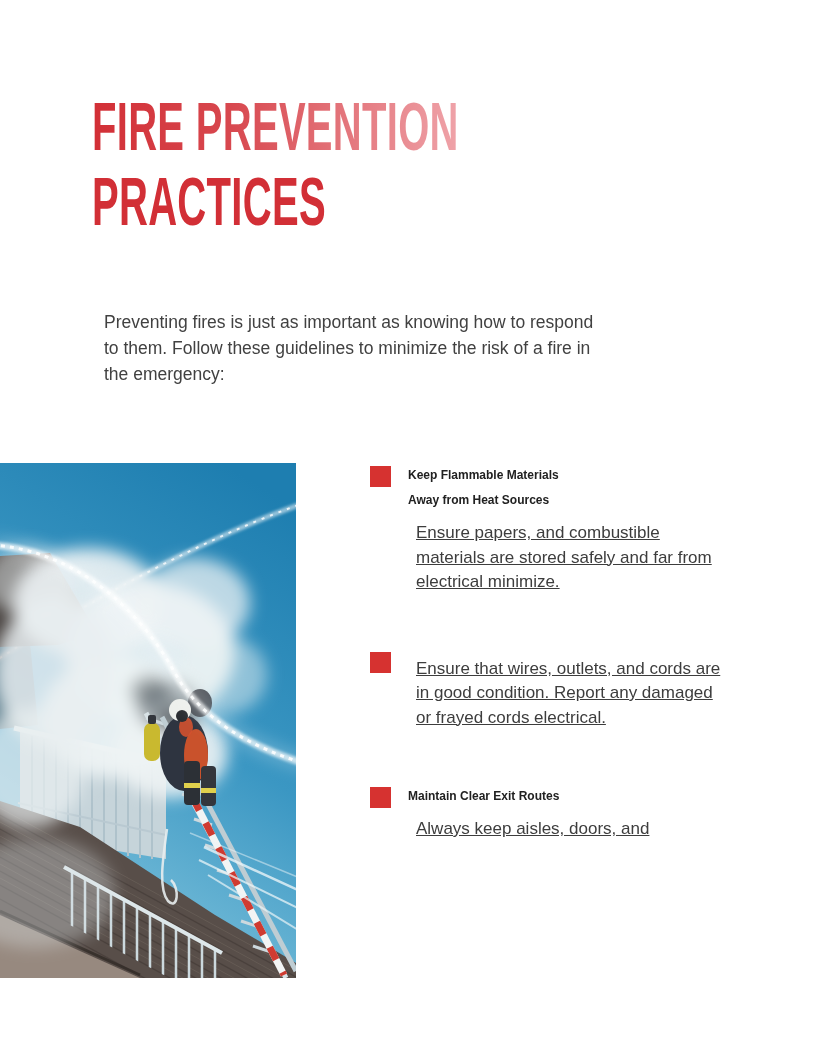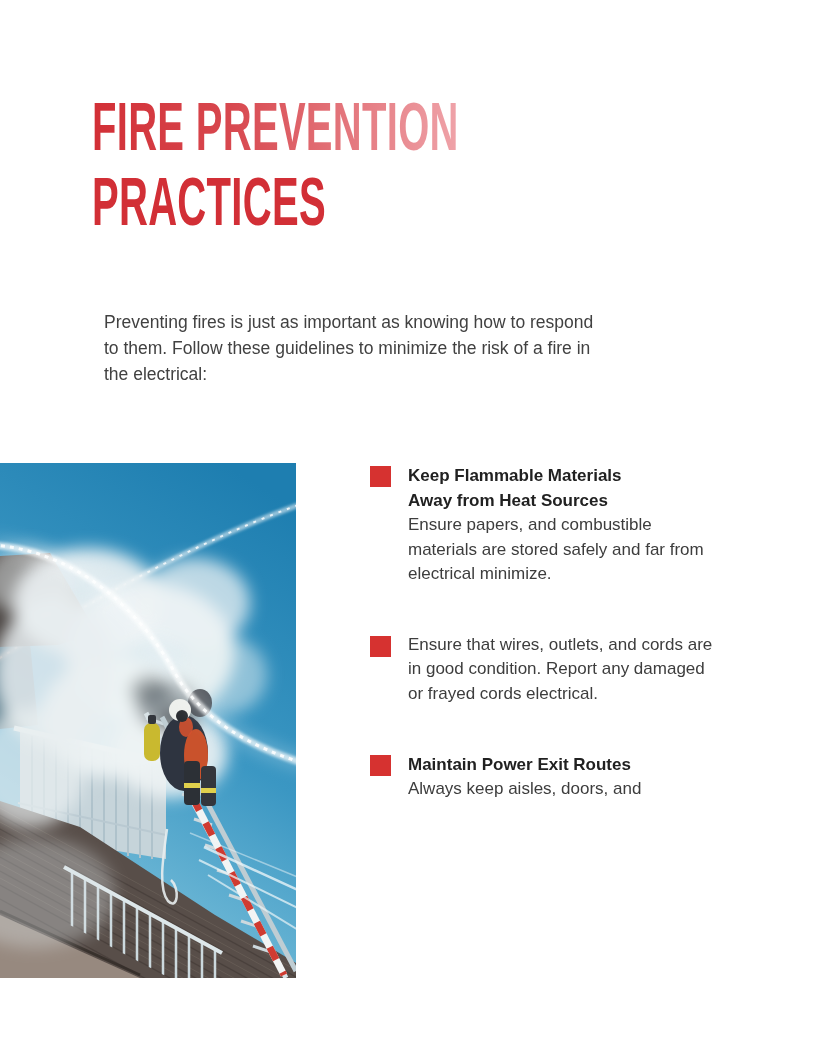--- a/index.html
+++ b/index.html
@@ -34,37 +34,37 @@
   
   .photo{position:absolute;left:0;top:463px;width:296px;height:515px;}
   .photo svg{display:block;}
   
   .guidelines{position:absolute;left:370px;top:463px;width:420px;}
   .item{display:flex;align-items:flex-start;margin:0 0 46px 0;}
   .bullet{
     flex:0 0 auto;width:21px;height:21px;margin:3px 17px 0 0;
     background:var(--bullet-red);
   }
-  .item h3{margin:0;font-size:17px;line-height:25px;font-weight:bold;color:var(--text-dark);}
-  .item p{margin:0;font-size:17px;line-height:24.5px;font-weight:normal;color:var(--text-body);}
+  .item h3{margin:0;font-size:12px;line-height:25px;font-weight:bold;color:var(--text-dark);}
+  .item p{margin:8px;font-size:17px;line-height:24.5px;font-weight:normal;color:var(--text-body);text-decoration:underline;}
 </style>
 </head>
 <body>
 
 <div class="page">
 
   <h1 class="title">
     <span class="title-line title-line1">FIRE PREVENTION</span>
     <span class="title-line title-line2">PRACTICES</span>
   </h1>
 
   <p class="intro">
     <span class="line">Preventing fires is just as important as knowing how to respond</span>
     <span class="line">to them. Follow these guidelines to minimize the risk of a fire in</span>
-    <span class="line">the electrical:</span>
+    <span class="line">the emergency:</span>
   </p>
 
   <div class="photo">
     <svg viewBox="0 0 296 515" width="296" height="515" xmlns="http://www.w3.org/2000/svg">
       <defs>
         <linearGradient id="sky" x1="0.75" y1="0" x2="0.4" y2="1">
           <stop offset="0" stop-color="#1e7eb0"></stop>
           <stop offset="0.5" stop-color="#3b97c3"></stop>
           <stop offset="1" stop-color="#84c6de"></stop>
         </linearGradient>
@@ -247,21 +247,21 @@
             <span class="line">Ensure that wires, outlets, and cords are</span>
             <span class="line">in good condition. Report any damaged</span>
             <span class="line">or frayed cords electrical.</span>
           </p>
         </div>
       </div>
       <div class="item">
         <span class="bullet"></span>
         <div class="item-text">
           <h3>
-            <span class="line">Maintain Power Exit Routes</span>
+            <span class="line">Maintain Clear Exit Routes</span>
           </h3>
           <p>
             <span class="line">Always keep aisles, doors, and</span>
           </p>
         </div>
       </div>
     </div>
 
 </div>
 

